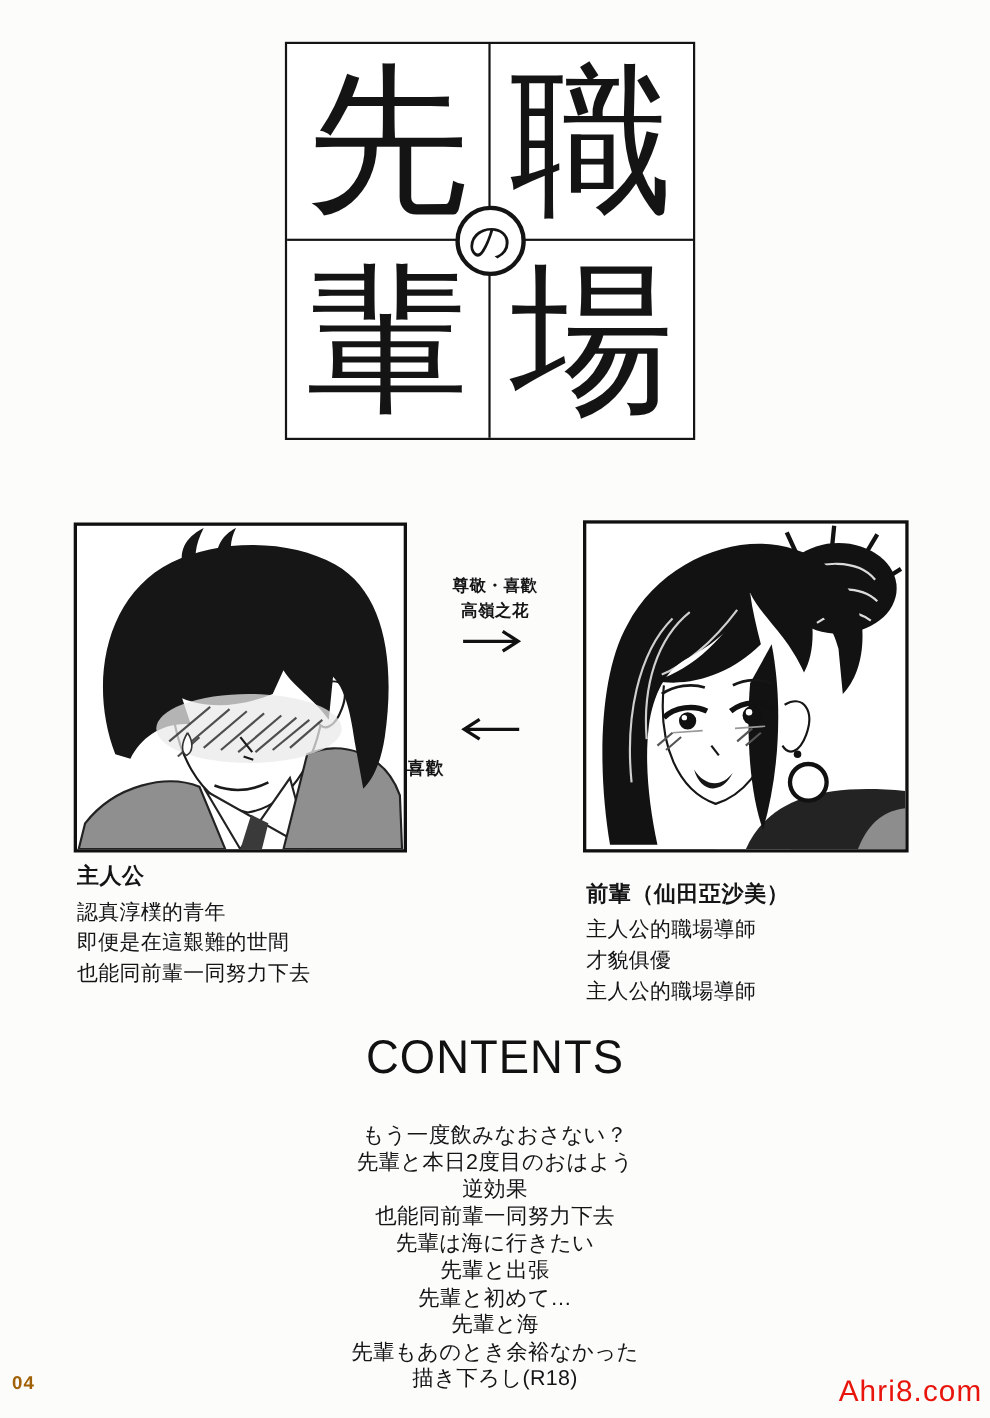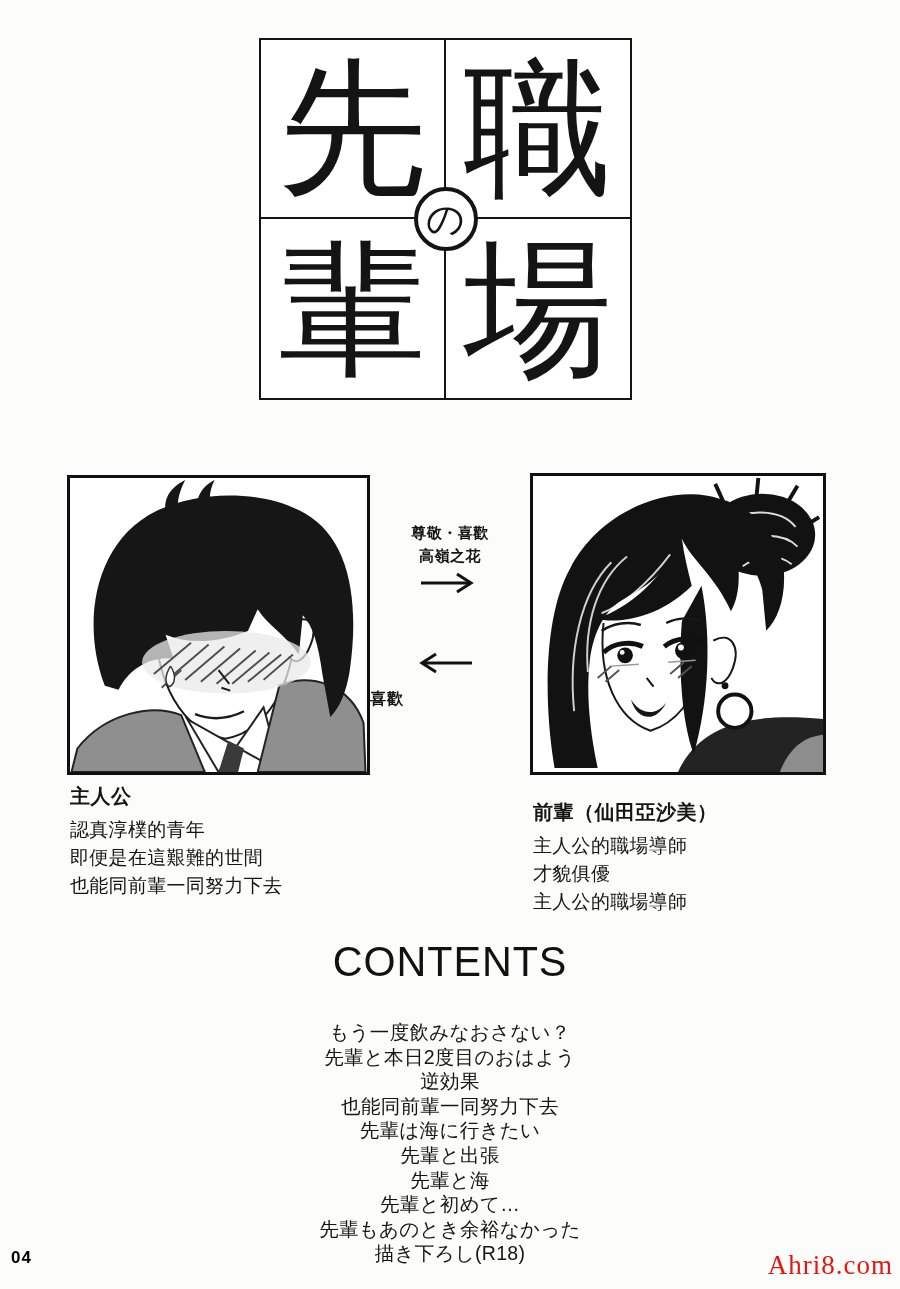--- a/index.html
+++ b/index.html
@@ -59,25 +59,25 @@
     transform:scaleX(.96);
   }
   .contents-list{
     position:absolute;left:0;right:0;top:1004px;text-align:center;
     list-style:none;margin:16px;padding:0;
     font-size:19.5px;font-weight:500;line-height:24.6px;letter-spacing:.3px;
   }
   
   .page-number{
     position:absolute;left:11px;top:1248px;font-size:17px;font-weight:700;
-    letter-spacing:1px;color:#000000;
+    letter-spacing:1px;color:#a16207;
   }
   .watermark{
     position:absolute;right:7px;top:1250px;font-size:27px;letter-spacing:1px;
-    font-family:Liberation Serif, serif;color:#e8150c;
+    font-family:Liberation Sans, sans-serif;color:#e8150c;
   }
 </style>
 </head>
 <body>
 
 <div class="page">
 
   <div class="title-logo">
     <div class="title-cell tl">先</div>
     <div class="title-cell tr">職</div>
@@ -184,22 +184,22 @@
   </div>
 
   <div class="contents-heading">CONTENTS</div>
   <ul class="contents-list">
     <li>もう一度飲みなおさない？</li>
     <li>先輩と本日2度目のおはよう</li>
     <li>逆効果</li>
     <li>也能同前輩一同努力下去</li>
     <li>先輩は海に行きたい</li>
     <li>先輩と出張</li>
+    <li>先輩と初めて…</li>
     <li>先輩と海</li>
-    <li>先輩と初めて…</li>
     <li>先輩もあのとき余裕なかった</li>
     <li>描き下ろし(R18)</li>
   </ul>
 
   <div class="page-number">04</div>
   <div class="watermark">Ahri8.com</div>
 
 </div>
 
 </body></html>

